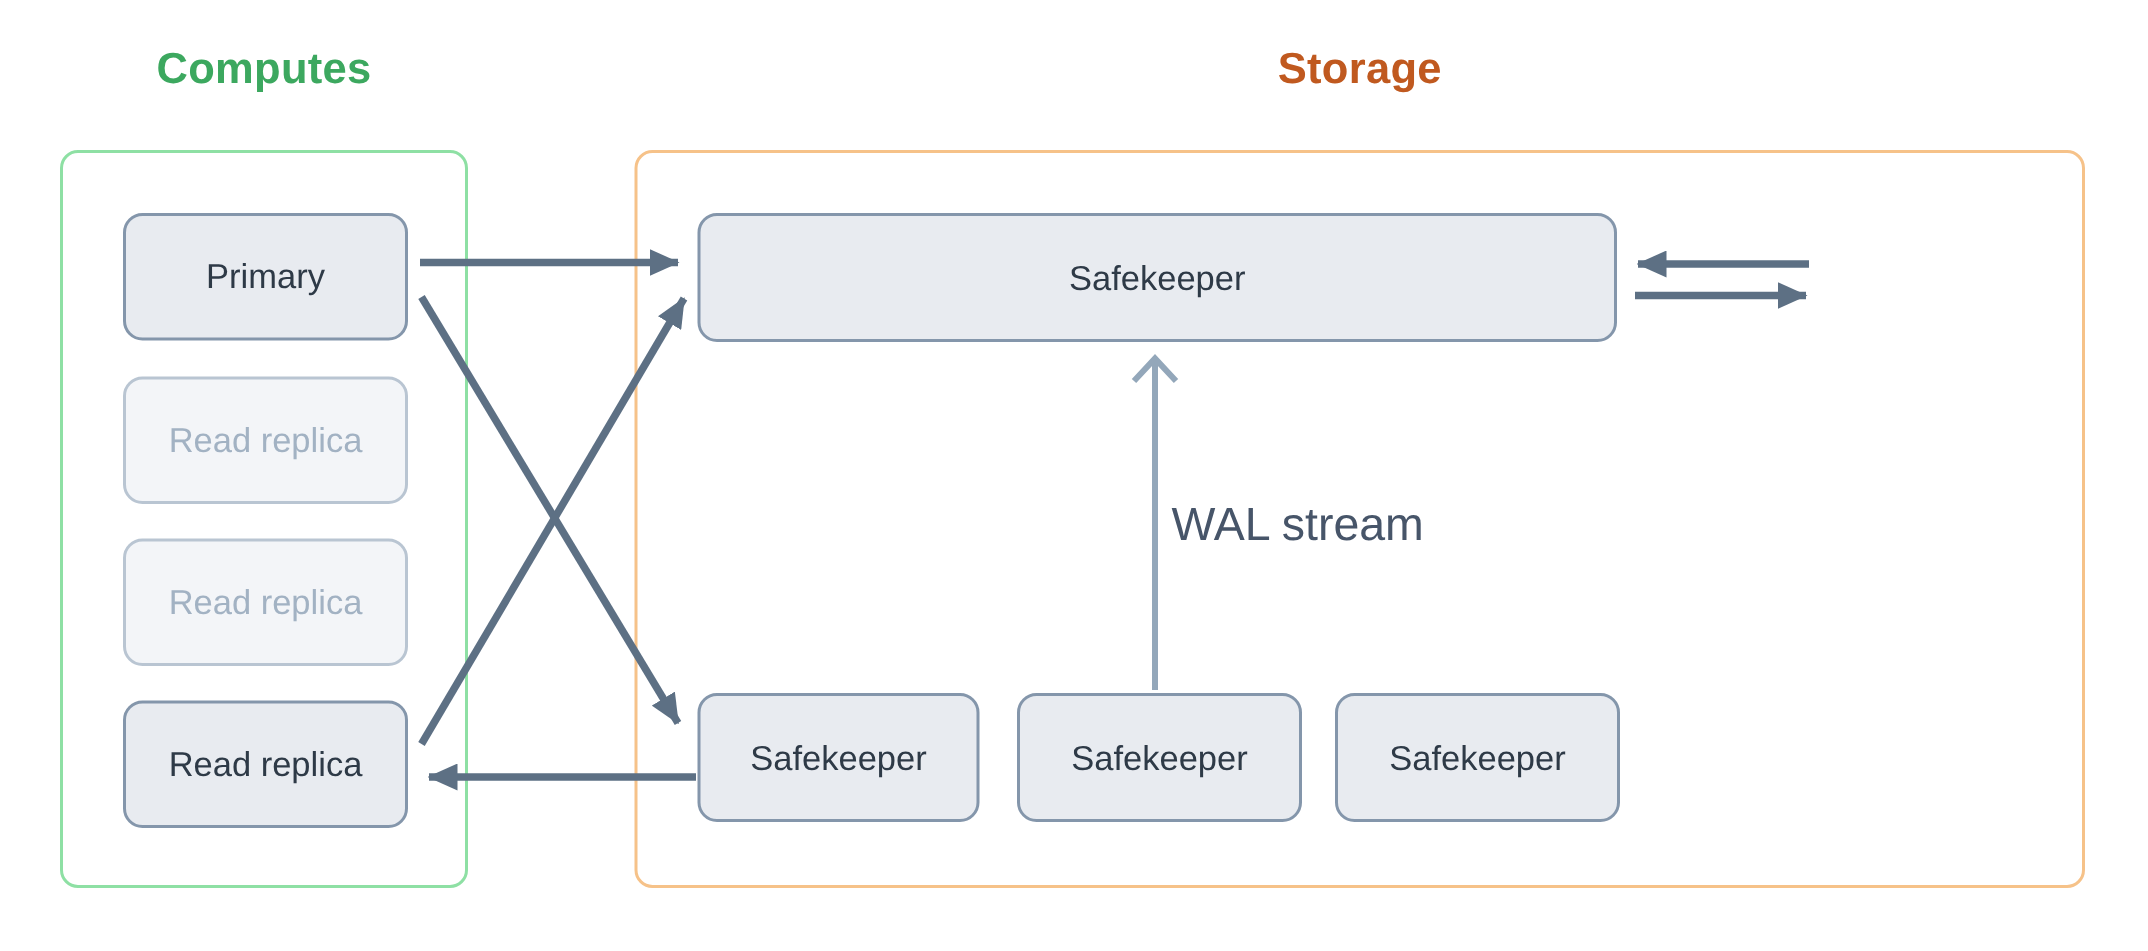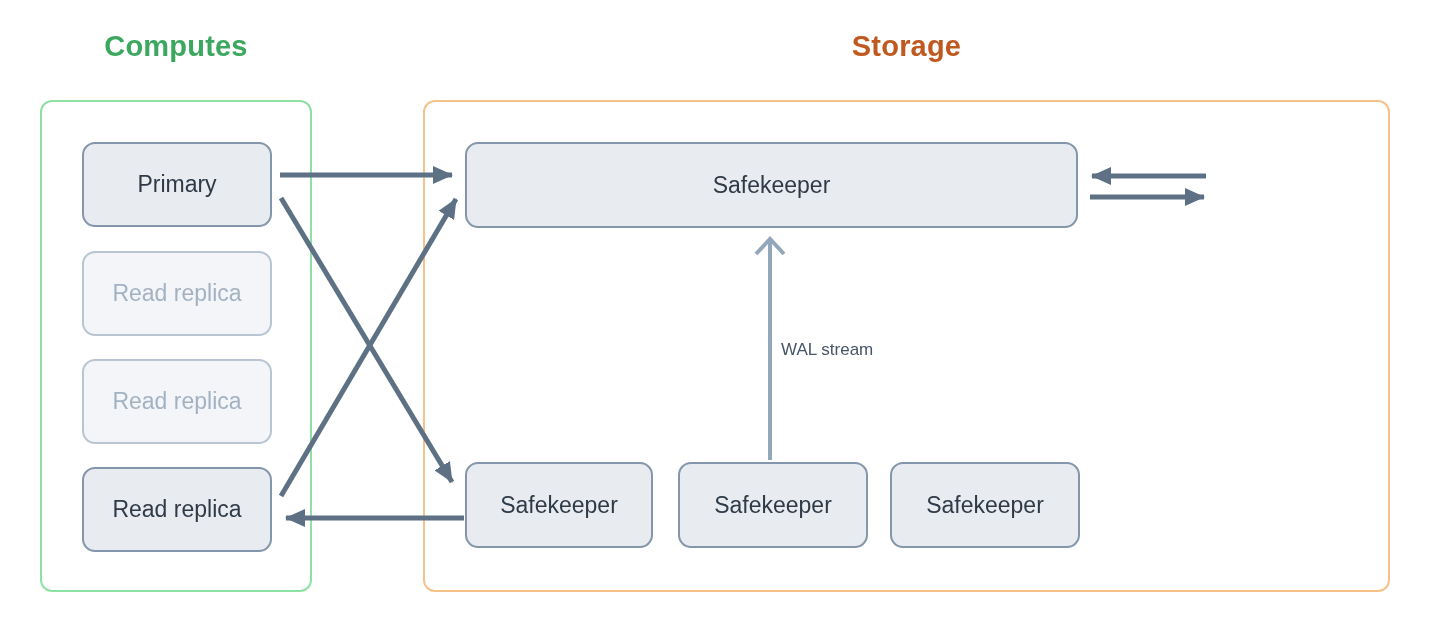--- a/index.html
+++ b/index.html
@@ -30,21 +30,21 @@
   }
   .compute-node{left:82px;width:190px;height:85px;}
   .n0{top:142px;} .n1{top:251px;} .n2{top:359px;} .n3{top:467px;}
   .pageserver{left:465px;top:142px;width:613px;height:86px;}
   .safekeeper{top:462px;height:86px;text-align:center;}
   .sk0{left:465px;width:188px;} .sk1{left:678px;width:190px;} .sk2{left:890px;width:190px;}
   .object-storage{left:1208px;top:142px;width:144px;height:409px;}
   .os-line{position:absolute;left:0;width:100%;text-align:center;line-height:26px;}
   .os-line1{top:183px;} .os-line2{top:262px;}
   .wal-label{
-    position:absolute;left:781px;top:337px;font-size:17px;line-height:25px;
+    position:absolute;left:781px;top:337px;font-size:31px;line-height:25px;
     color:var(--wal-text,#475569);
   }
   svg.arrows{position:absolute;left:0;top:0;pointer-events:none;}
 </style>
 </head>
 <body>
 
 <div class="stage">
 
   <div class="group-title computes-title">Computes</div>

